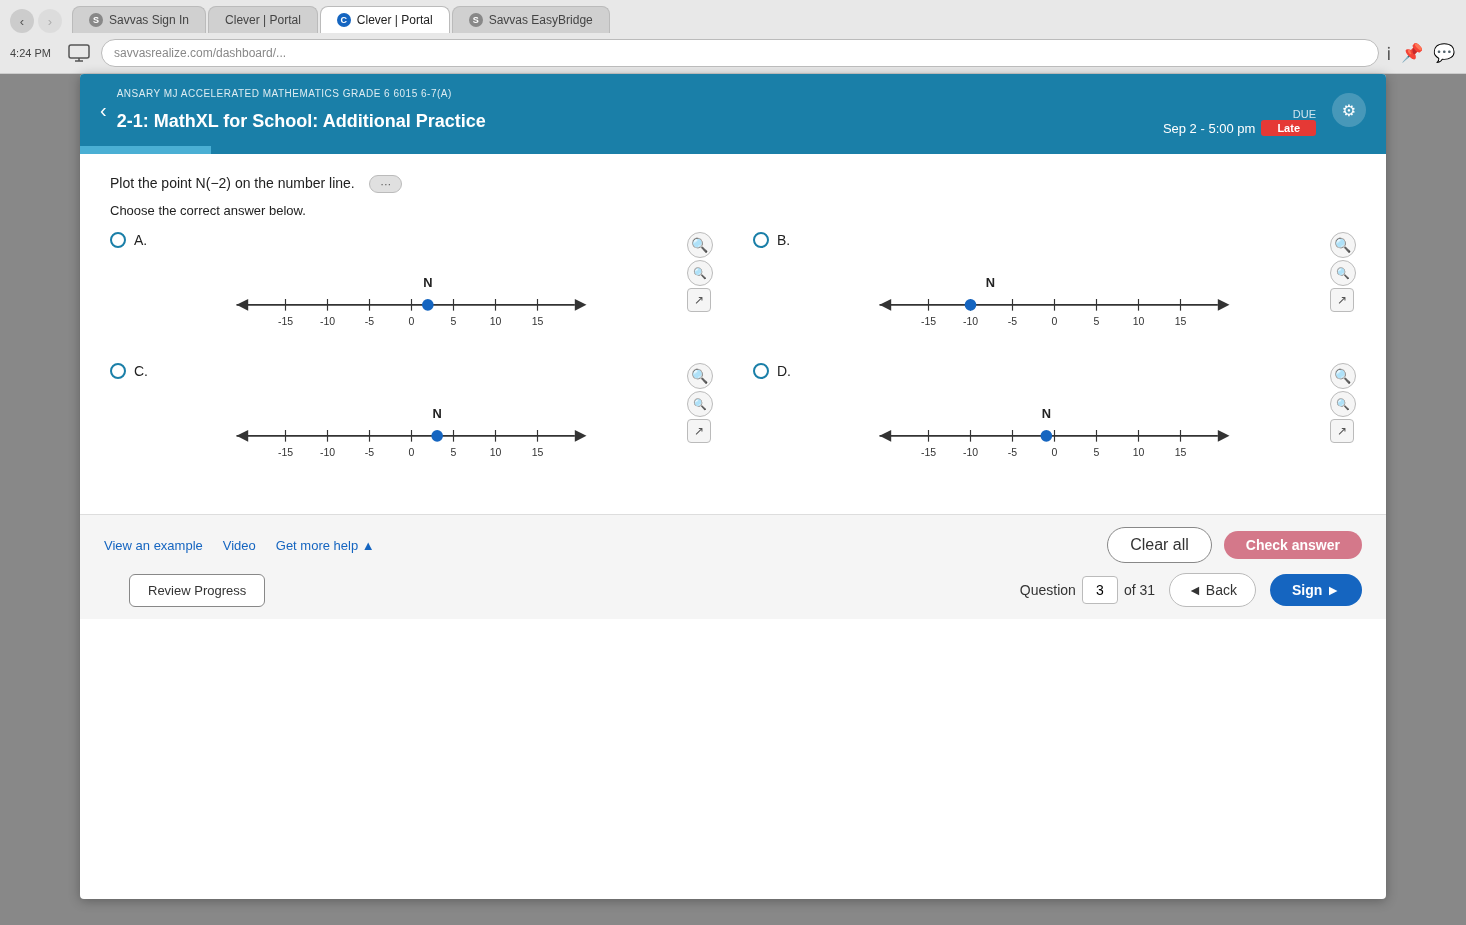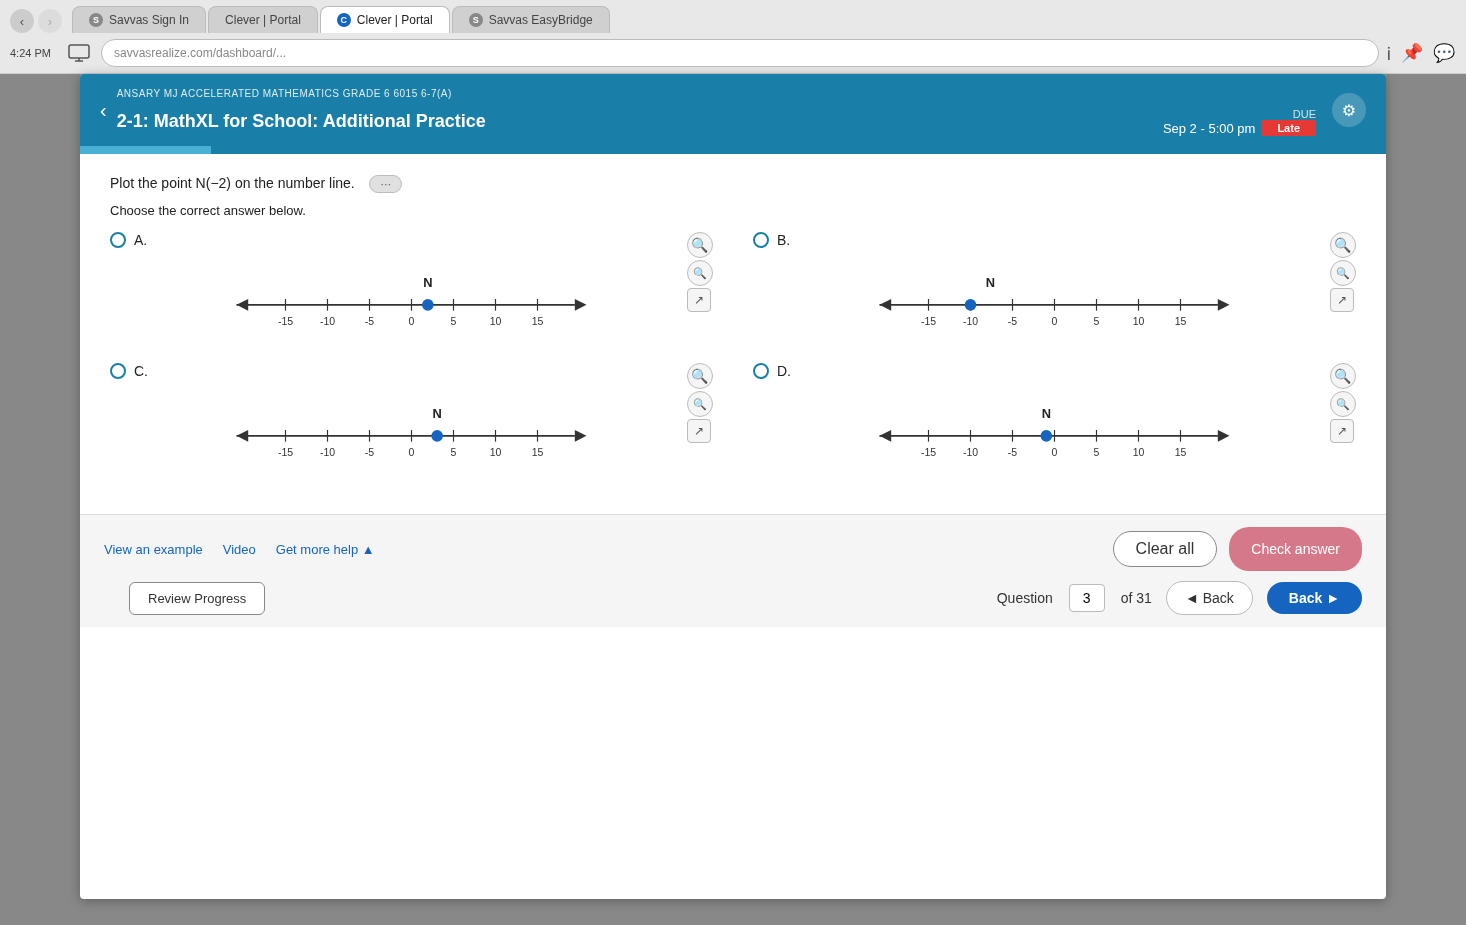--- a/index.html
+++ b/index.html
@@ -343,27 +343,27 @@
     .clear-all-btn {
       padding: 8px 22px;
       border: 1px solid #888;
       border-radius: 20px;
       background: #fff;
       font-size: 16px;
       cursor: pointer;
       color: #333;
     }
     .check-answer-btn {
-      padding: 14px 22px;
+      padding: 6px 22px;
       border: none;
       border-radius: 20px;
       background: #d4788a;
       color: #fff;
       font-size: 14px;
-      font-weight: 400;
+      font-weight: 700;
       cursor: pointer;
     }
     .bottom-row2 {
       display: flex;
       align-items: center;
       justify-content: space-between;
     }
     .review-progress-btn {
       padding: 8px 18px;
       border: 1px solid #888;
@@ -375,21 +375,21 @@
       margin-left: 25px;
     }
     .nav-controls {
       display: flex;
       align-items: center;
       gap: 14px;
     }
     .question-indicator {
       display: flex;
       align-items: center;
-      gap: 16px;
+      gap: 6px;
       font-size: 14px;
       color: #333;
     }
     .question-num-input {
       width: 36px;
       height: 28px;
       border: 1px solid #bbb;
       border-radius: 4px;
       text-align: center;
       font-size: 14px;
@@ -676,18 +676,18 @@
     </div>
     <div class="bottom-row2">
       <button class="review-progress-btn">Review Progress</button>
       <div class="nav-controls">
         <div class="question-indicator">
           <span>Question</span>
           <input class="question-num-input" type="text" value="3" style="">
           <span>of 31</span>
         </div>
         <button class="back-nav-btn">◄ Back</button>
-        <button class="next-nav-btn">Back ►</button>
+        <button class="next-nav-btn">Sign ►</button>
       </div>
     </div>
   </div>
 
 </div>
 
 </body></html>

